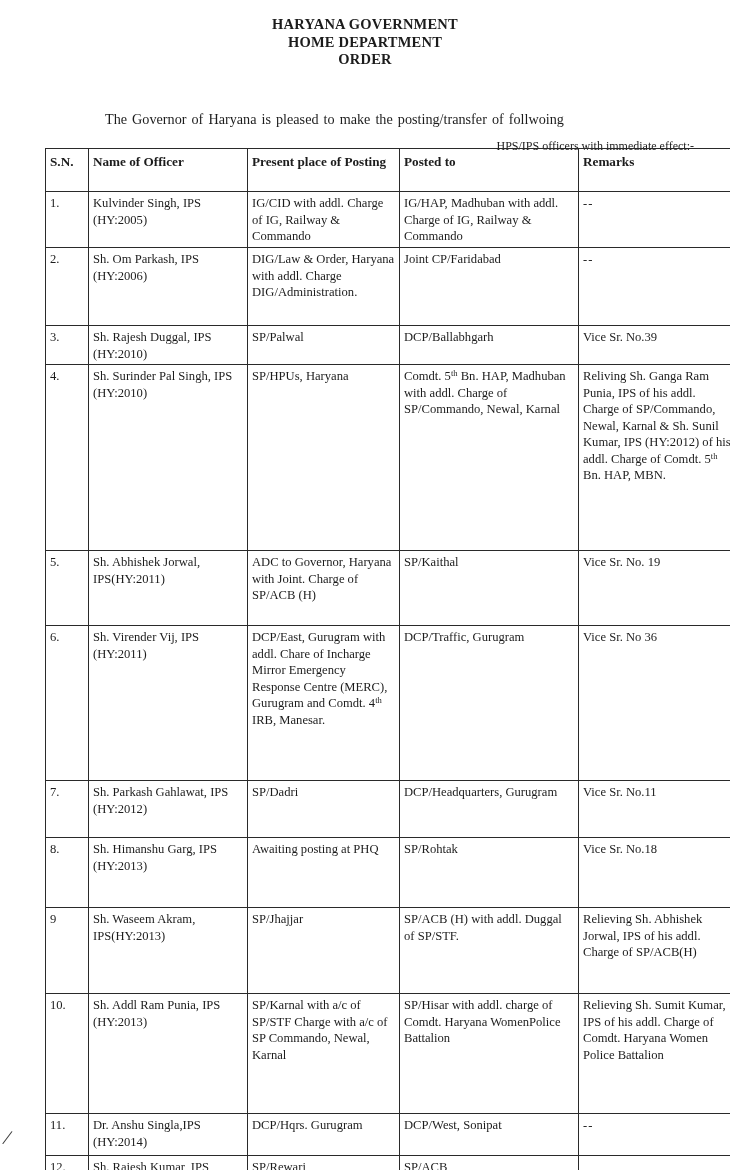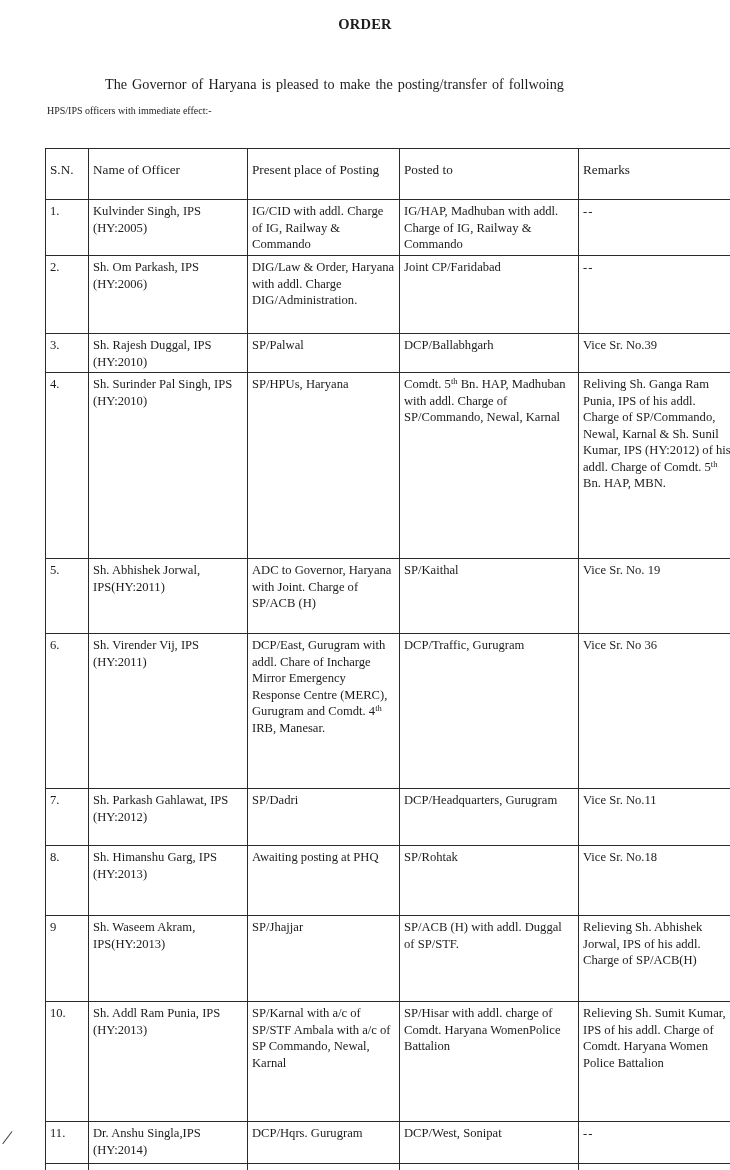--- a/index.html
+++ b/index.html
@@ -38,23 +38,23 @@
   .intro {
     margin: 36px 36px 0 47px;
     font-size: 14.2px;
     line-height: 28px;
     text-align: justify;
     text-indent: 58px;
     word-spacing: 1.5px;
   }
   .intro-2 {
     margin: 0 36px 0 47px;
-    font-size: 10px;
+    font-size: 12px;
     line-height: 26px;
-    text-align: left;
+    text-align: right;
   }
 
   
   table.order-table {
     position: absolute;
     left: 45px;
     top: 148px;
     width: 648px;
     border-collapse: collapse;
     table-layout: fixed;
@@ -63,24 +63,24 @@
   }
   table.order-table td,
   table.order-table th {
     border: 1px solid #2a2a2a;
     vertical-align: top;
     padding: 3px 4px 2px 4px;
     text-align: left;
     font-weight: normal;
   }
   table.order-table th {
-    font-weight: normal;
+    font-weight: bold;
     font-size: 13.2px;
     line-height: 17px;
-    padding-top: 12px;
+    padding-top: 4px;
     margin-top: 47px;
   }
   th.c-sn, td.c-sn      { width: 34px; }
   th.c-name, td.c-name  { width: 150px; }
   th.c-present, td.c-present { width: 143px; }
   th.c-posted, td.c-posted   { width: 170px; }
   th.c-remarks, td.c-remarks { width: 151px; }
 
   td.c-sn { padding-left: 3px; }
   .justify { text-align: justify; text-align-last: left; }
@@ -116,20 +116,22 @@
     transform: rotate(18deg);
     font-family: "Liberation Serif", serif;
   }
 </style>
 </head>
 <body>
 
 <div class="page">
 
   <div class="doc-head">
+    <div class="line">HARYANA GOVERNMENT</div>
+    <div class="line">HOME DEPARTMENT</div>
     <div class="line">ORDER</div>
   </div>
 
   <div class="intro">The Governor of Haryana is pleased to make the posting/transfer of follwoing</div>
   <div class="intro-2">HPS/IPS officers with immediate effect:-</div>
 
   <table class="order-table">
     <thead>
       <tr class="r-head">
         <th class="c-sn">S.N.</th>
@@ -199,21 +201,21 @@
       <tr class="h9">
         <td class="c-sn">9</td>
         <td class="c-name">Sh. Waseem Akram, IPS(HY:2013)</td>
         <td class="c-present">SP/Jhajjar</td>
         <td class="c-posted justify">SP/ACB (H) with addl. Duggal of SP/STF.</td>
         <td class="c-remarks">Relieving Sh. Abhishek Jorwal, IPS of his addl. Charge of SP/ACB(H)</td>
       </tr>
       <tr class="h10">
         <td class="c-sn">10.</td>
         <td class="c-name">Sh. Addl Ram Punia, IPS (HY:2013)</td>
-        <td class="c-present justify">SP/Karnal with a/c of SP/STF Ambala with a/c of SP Commando, Newal, Karnal</td>
+        <td class="c-present justify">SP/Karnal with a/c of SP/STF Charge with a/c of SP Commando, Newal, Karnal</td>
         <td class="c-posted justify">SP/Hisar with addl. charge of Comdt. Haryana WomenPolice Battalion</td>
         <td class="c-remarks justify">Relieving Sh. Sumit Kumar, IPS of his addl. Charge of Comdt. Haryana Women Police Battalion</td>
       </tr>
       <tr class="h11">
         <td class="c-sn">11.</td>
         <td class="c-name">Dr. Anshu Singla,IPS (HY:2014)</td>
         <td class="c-present">DCP/Hqrs. Gurugram</td>
         <td class="c-posted">DCP/West, Sonipat</td>
         <td class="c-remarks dash">--</td>
       </tr>

